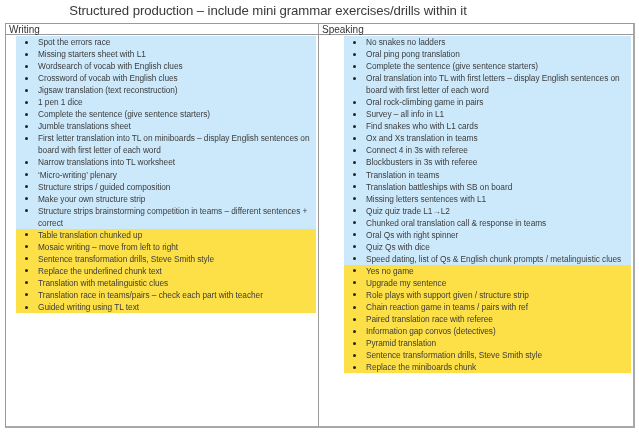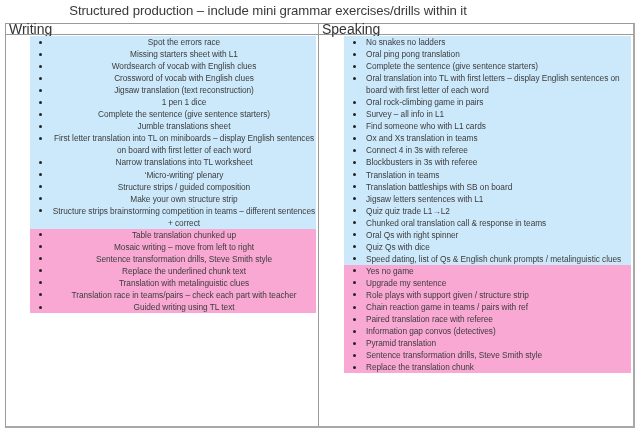--- a/index.html
+++ b/index.html
@@ -11,32 +11,32 @@
     }
     .table {
       position: absolute; left: 5px; top: 23px; width: 630px; height: 405px;
       border: 1px solid #9a9a9a; border-right: 2px solid #a8a8a8; border-bottom: 2px solid #a8a8a8;
       display: flex;
     }
     .col { position: relative; height: 100%; }
     .col.writing { width: 313px; border-right: 1px solid #9a9a9a; }
     .col.speaking { flex: 1; }
     .hdr {
-      height: 11px; font-size: 14px; line-height: 11px; padding-left: 3px;
+      height: 11px; font-size: 10px; line-height: 11px; padding-left: 3px;
       border-bottom: 1px solid #9a9a9a; color: #333;
     }
     ul.items { list-style: none; }
-    .writing ul.items { margin-left: 24px; margin-right: 2px; text-align: center; }
+    .writing ul.items { margin-left: 10px; margin-right: 2px; }
     .speaking ul.items { margin-left: 14px; margin-right: 2px; padding-left: 11px; }
     li.item {
       position: relative; font-size: 8.3px; line-height: 12.05px;
       padding-left: 22px; color: #3c3c3c; letter-spacing: -0.05px;
     }
     li.item.blue { background: #cce9fb; }
-    li.item.yellow { background: #f9a8d4; }
+    li.item.yellow { background: #fde047; }
     .bullet {
       position: absolute; left: 9px; top: 4.5px; width: 3px; height: 3px;
       background: #222; border-radius: 50%;
     }
     .first-item { padding-top: 1px; }
   </style>
 </head>
 <body>
 
 <div class="title">Structured production – include mini grammar exercises/drills within it</div>
@@ -70,36 +70,36 @@
   </div>
   <div class="col speaking">
     <div class="hdr">Speaking</div>
     <ul class="items first-item">
         <li class="item blue"><span class="bullet"></span><span>No snakes no ladders</span></li>
         <li class="item blue"><span class="bullet"></span><span>Oral ping pong translation</span></li>
         <li class="item blue"><span class="bullet"></span><span>Complete the sentence (give sentence starters)</span></li>
         <li class="item blue"><span class="bullet"></span><span>Oral translation into TL with first letters – display English sentences on board with first letter of each word</span></li>
         <li class="item blue"><span class="bullet"></span><span>Oral rock-climbing game in pairs</span></li>
         <li class="item blue"><span class="bullet"></span><span>Survey – all info in L1</span></li>
-        <li class="item blue"><span class="bullet"></span><span>Find someone who with L1 cards</span></li>
+        <li class="item blue"><span class="bullet"></span><span>Find snakes who with L1 cards</span></li>
         <li class="item blue"><span class="bullet"></span><span>Ox and Xs translation in teams</span></li>
         <li class="item blue"><span class="bullet"></span><span>Connect 4 in 3s with referee</span></li>
         <li class="item blue"><span class="bullet"></span><span>Blockbusters in 3s with referee</span></li>
         <li class="item blue"><span class="bullet"></span><span>Translation in teams</span></li>
         <li class="item blue"><span class="bullet"></span><span>Translation battleships with SB on board</span></li>
-        <li class="item blue"><span class="bullet"></span><span>Jigsaw letters sentences with L1</span></li>
+        <li class="item blue"><span class="bullet"></span><span>Missing letters sentences with L1</span></li>
         <li class="item blue"><span class="bullet"></span><span>Quiz quiz trade L1→L2</span></li>
         <li class="item blue"><span class="bullet"></span><span>Chunked oral translation call &amp; response in teams</span></li>
         <li class="item blue"><span class="bullet"></span><span>Oral Qs with right spinner</span></li>
         <li class="item blue"><span class="bullet"></span><span>Quiz Qs with dice</span></li>
         <li class="item blue"><span class="bullet"></span><span>Speed dating, list of Qs &amp; English chunk prompts / metalinguistic clues</span></li>
         <li class="item yellow"><span class="bullet"></span><span>Yes no game</span></li>
         <li class="item yellow"><span class="bullet"></span><span>Upgrade my sentence</span></li>
         <li class="item yellow"><span class="bullet"></span><span>Role plays with support given / structure strip</span></li>
         <li class="item yellow"><span class="bullet"></span><span>Chain reaction game in teams / pairs with ref</span></li>
         <li class="item yellow"><span class="bullet"></span><span>Paired translation race with referee</span></li>
         <li class="item yellow"><span class="bullet"></span><span>Information gap convos (detectives)</span></li>
         <li class="item yellow"><span class="bullet"></span><span>Pyramid translation</span></li>
         <li class="item yellow"><span class="bullet"></span><span>Sentence transformation drills, Steve Smith style</span></li>
-        <li class="item yellow"><span class="bullet"></span><span>Replace the translation chunk</span></li>
+        <li class="item yellow"><span class="bullet"></span><span>Replace the miniboards chunk</span></li>
       </ul>
   </div>
 </div>
 
 </body></html>

